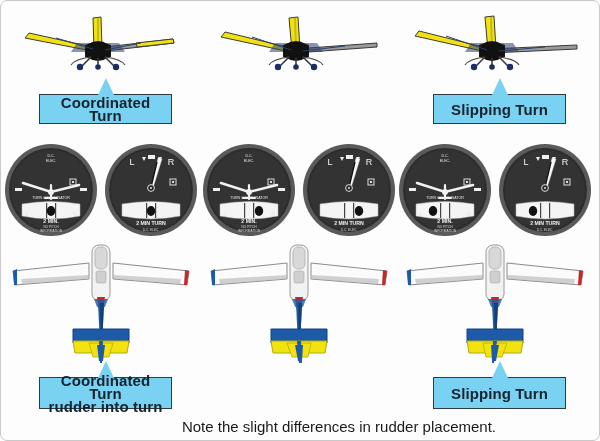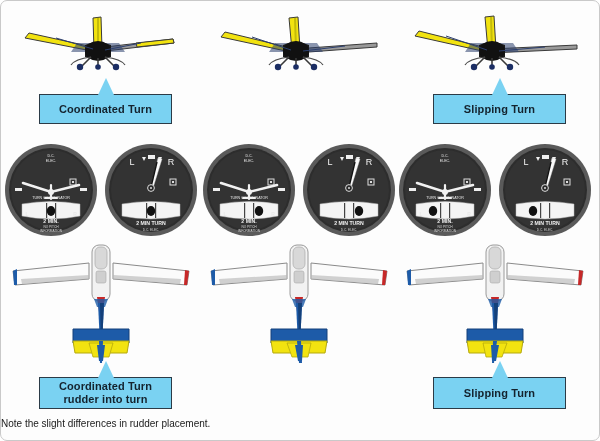--- a/index.html
+++ b/index.html
@@ -22,21 +22,21 @@
   
   .callout{
     position:absolute;
     box-sizing:border-box;
     background:#7ad2f2;
     border:1.5px solid #2b3b47;
     display:flex;align-items:center;justify-content:center;
     text-align:center;
     color:#14232e;
     font-weight:bold;
-    font-size:11px;
+    font-size:15px;
     line-height:13px;
     letter-spacing:.1px;
   }
   .callout .ptr{
     position:absolute;left:50%;top:-17px;
     width:0;height:0;margin-left:-8px;
     border-left:8px solid transparent;
     border-right:8px solid transparent;
     border-bottom:17px solid #7ad2f2;
   }
@@ -52,22 +52,22 @@
 
   .callout-top{top:93px;height:30px;width:133px;}
   .c1top{left:38px;} .c2top{left:234px;}
 
   .callout-bot{top:376px;height:32px;width:133px;}
   .c1bot{left:38px;} .c2bot{left:234px;}
 
   
   #footer{
     position:absolute;left:0;top:417px;width:495px;
-    text-align:left;
-    font-size:10px;color:#1a1a1a;
+    text-align:right;
+    font-size:15px;color:#1a1a1a;
   }
 
   
   .topplane{position:absolute;top:4px;width:200px;height:66px;}
   .gauges{position:absolute;top:140px;width:200px;height:98px;}
   .botplane{position:absolute;top:240px;width:200px;height:130px;}
   svg{display:block;}
 </style>
 </head>
 <body>

